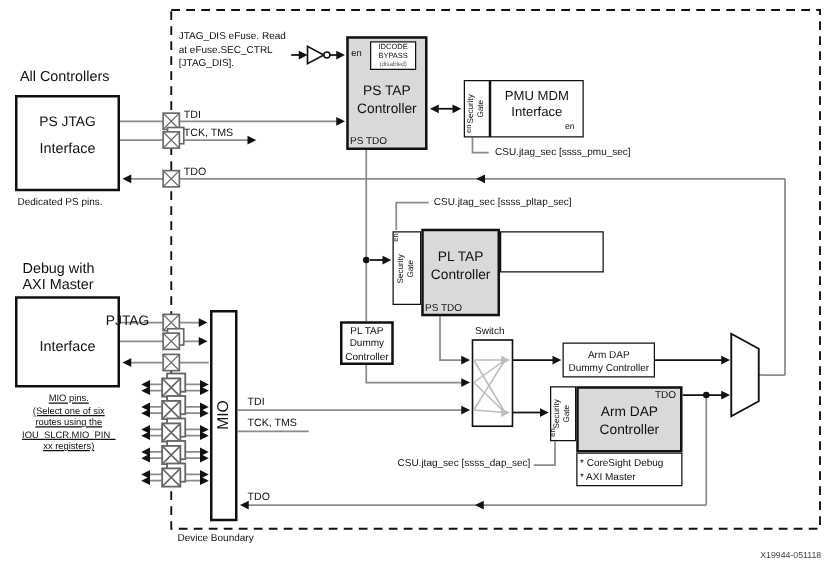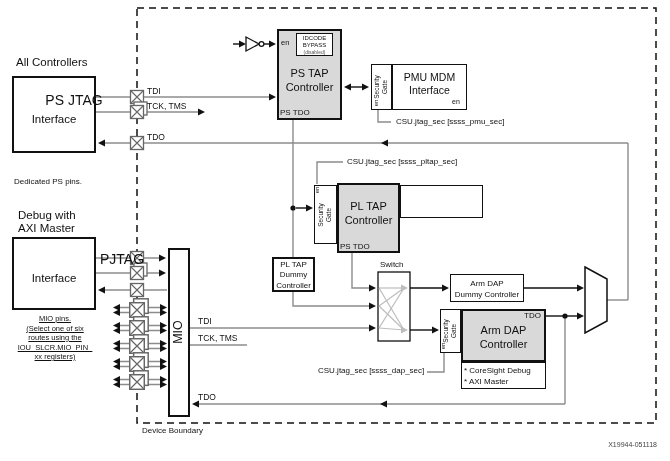--- a/index.html
+++ b/index.html
@@ -10,21 +10,21 @@
   #wires{position:absolute;left:0;top:0;}
   .box{position:absolute;box-sizing:border-box;background:#fff;border:1.5px solid #111;}
   .b2{border-width:2px;}
   .b1{border-width:1px;}
   .gray{background:#d9d9d9;}
   .lbl{position:absolute;white-space:nowrap;line-height:1.15;}
   .s6{font-size:6px;}  .s65{font-size:6.5px;}
   .s7{font-size:7px;}  .s75{font-size:7.5px;}
   .s8{font-size:8px;}  .s85{font-size:8.5px;}
   .s10{font-size:10.5px;} .s11{font-size:11px;} .s115{font-size:11.5px;}
-  .s12{font-size:11.5px;} .s135{font-size:14px;padding-left:20px;}
+  .s12{font-size:11.5px;} .s135{font-size:11px;}
   .ctr{text-align:center;}
   .vtext{position:absolute;transform:rotate(-90deg);transform-origin:center;
          text-align:center;white-space:nowrap;}
   .note{line-height:10px;}
 </style>
 </head>
 <body>
 
 <div id="canvas">
 
@@ -143,39 +143,44 @@
     <use href="#bidiRow" transform="translate(137,328)"></use>
     <use href="#bidiRow" transform="translate(137,346)"></use>
     <use href="#bidiRow" transform="translate(137,364)"></use>
     <use href="#bidiRow" transform="translate(137,382)"></use>
   </svg>
 
   <div class="lbl s115" style="left:16px;top:56px;">All Controllers</div>
   <div class="box b2" style="left:12px;top:76px;width:84px;height:77px;"></div>
   <div class="lbl s135 ctr" style="left:12px;top:92px;width:84px;">PS JTAG</div>
   <div class="lbl s12 ctr" style="left:12px;top:113px;width:84px;">Interface</div>
-  <div class="lbl s8" style="left:14px;top:157px;margin-top:20px;">Dedicated PS pins.</div>
+  <div class="lbl s8" style="left:14px;top:157px;">Dedicated PS pins.</div>
 
   <div class="lbl s115" style="left:18px;top:209px;">Debug with</div>
   <div class="lbl s115" style="left:18px;top:222px;">AXI Master</div>
   <div class="box b2" style="left:12px;top:237px;width:84px;height:73px;"></div>
   <div class="lbl s135 ctr" style="left:12px;top:251px;width:84px;margin-left:48px;">PJTAG</div>
   <div class="lbl s12 ctr" style="left:12px;top:272px;width:84px;">Interface</div>
   <div class="lbl s75 ctr" style="left:0px;top:314px;width:110px;line-height:9.5px;text-decoration:underline;">
     <div>MIO pins.</div>
       <div>(Select one of six</div>
     <div>routes using the</div>
       <div>IOU_SLCR.MIO_PIN_</div>
     <div>xx registers)</div>
   </div>
 
   <div class="lbl s85" style="left:147px;top:87px;">TDI</div>
   <div class="lbl s85" style="left:147px;top:102px;">TCK, TMS</div>
   <div class="lbl s85" style="left:147px;top:133px;">TDO</div>
 
+  <div class="lbl s8" style="left:143px;top:23px;line-height:11px;">
+    <div>JTAG_DIS eFuse. Read</div>
+    <div>at eFuse.SEC_CTRL</div>
+    <div>[JTAG_DIS].</div>
+  </div>
 
   <div class="box b2 gray" style="left:277px;top:29px;width:65px;height:91px;"></div>
   <div class="lbl s75" style="left:281px;top:39px;">en</div>
   <div class="box b1" style="left:296px;top:33px;width:37px;height:23px;"></div>
   <div class="lbl ctr" style="left:296px;top:34.5px;width:37px;font-size:6px;line-height:7px;">
     <div>IDCODE</div>
       <div>BYPASS</div>
     <div style="font-size:5px;color:#555;">(disabled)</div>
   </div>
   <div class="lbl s11 ctr" style="left:277px;top:66px;width:65px;line-height:14px;">

